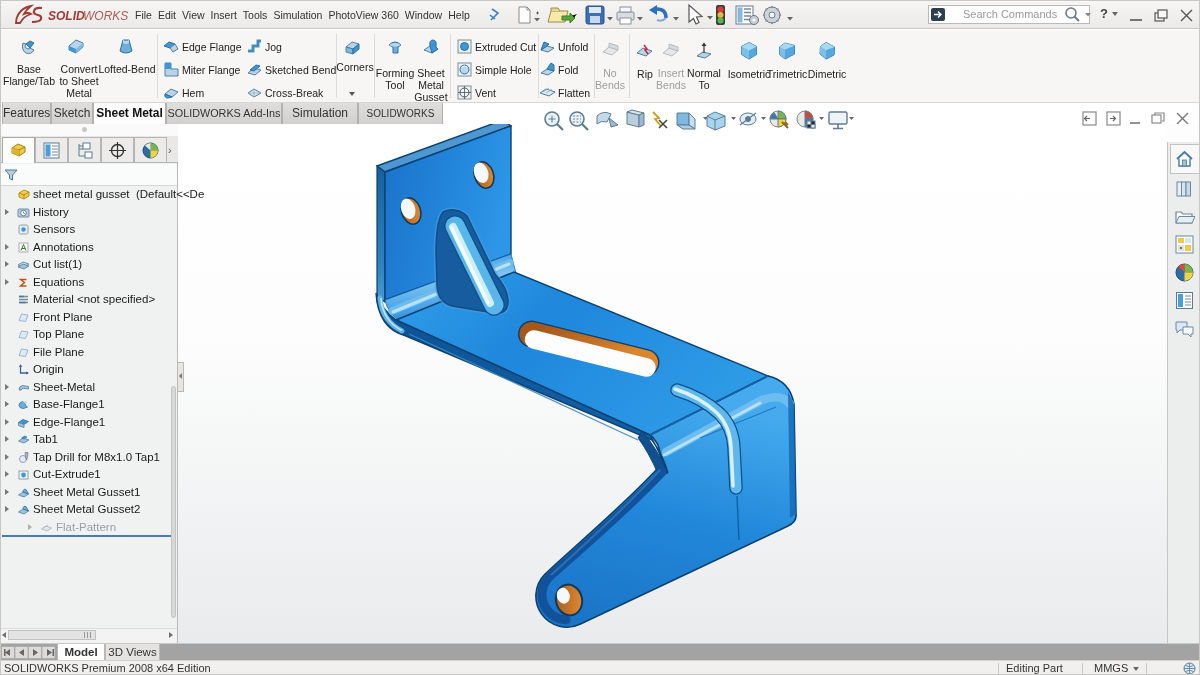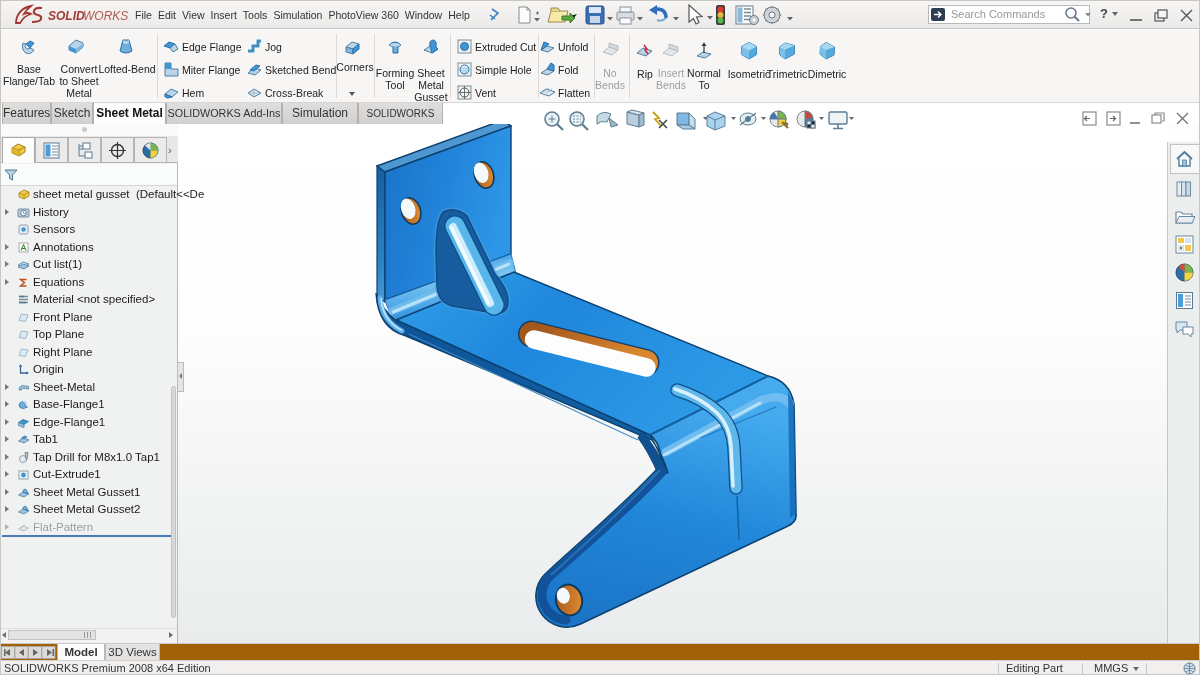--- a/index.html
+++ b/index.html
@@ -21,21 +21,21 @@
 
 #tabstrip { left:0; top:102px; width:1200px; height:22px; background:#fff; border-top:1px solid #d8d6d4; }
 .ctab { position:absolute; top:0; height:22px; line-height:21px; text-align:center; font-size:12px; color:#333; background:linear-gradient(#dfdedd,#d2d0ce); border:1px solid #b3b1af; border-top:none; }
 .ctab.active { background:#fdfdfd; border-bottom:1px solid #fdfdfd; font-weight:bold; color:#111; }
 
 #leftpanel { left:0; top:124px; width:178px; height:519px; background:#f0f1f1; border-right:1px solid #b9b9b9; }
 #viewport { left:178px; top:124px; width:1022px; height:519px; background:linear-gradient(#ffffff 0%,#fdfdfd 40%,#e9ebec 100%); }
 #taskpane { left:1167px; top:124px; width:33px; height:519px; background:#eceded; border-left:1px solid #c6c6c6; }
 #partsvg { left:178px; top:124px; }
 
-#bottomstrip { left:0; top:643px; width:1200px; height:17px; background:#a16207; border-top:1px solid #c9c9c9; }
+#bottomstrip { left:0; top:643px; width:1200px; height:17px; background:#a3a3a3; border-top:1px solid #c9c9c9; }
 .btab { position:absolute; top:0; height:17px; line-height:16px; font-size:11.5px; color:#333; text-align:center; background:#e4e3e2; border:1px solid #b9b9b9; border-top:none; }
 .btab.active { background:#fdfdfd; font-weight:bold; }
 #statusbar { left:0; top:660px; width:1200px; height:15px; background:#f1f0ef; border-top:1px solid #d4d2d0; font-size:11px; color:#333; }
 
 .trow { position:absolute; left:0; width:176px; height:17px; font-size:11.5px; color:#1a1a1a; white-space:nowrap; }
 .trow .arr { position:absolute; left:5px; top:5px; width:0; height:0; border-left:4px solid #777; border-top:3.5px solid transparent; border-bottom:3.5px solid transparent; }
 .trow .txt { position:absolute; left:33px; top:2px; }
 .trow .ticon { position:absolute; left:17px; top:2px; width:13px; height:13px; }
 </style>
 </head>
@@ -55,21 +55,21 @@
     <span>File</span>
       <span>Edit</span>
       <span>View</span>
       <span>Insert</span>
       <span>Tools</span>
       <span>Simulation</span>
       <span>PhotoView 360</span>
       <span>Window</span>
       <span>Help</span>
   </div>
-  <div id="searchbox" class="abs"><span style="margin-left:22px;">Search Commands</span></div>
+  <div id="searchbox" class="abs"><span style="margin-left:34px;">Search Commands</span></div>
 
   <svg class="abs" style="left:488px;top:8px;" width="12" height="14" viewBox="0 0 12 14">
       <path d="M4,1 L10,5 L7,8 L3,12 M2,7 L7,11" stroke="#3a7fc1" stroke-width="1.6" fill="none"></path>
     </svg>
   <svg class="abs" style="left:517px;top:5px;" width="24" height="20" viewBox="0 0 24 20">
       <path d="M2,2 L10,2 L13,5 L13,18 L2,18 Z" fill="#fdfdfd" stroke="#8a8a8a"></path>
       <path d="M10,2 L10,5 L13,5" fill="none" stroke="#8a8a8a"></path>
       <path d="M19,8 l3,0 m-1.5,-1.5 l0,3" stroke="#666" stroke-width="1"></path>
       <path d="M17,13 l6,0 -3,3.5 Z" fill="#666"></path>
     </svg>
@@ -483,21 +483,21 @@
       <div class="trow" style="top:202.0px;">
           <svg class="ticon" viewBox="0 0 13 13">
             <path d="M2,9.5 L4.5,3 L11,4 L8.5,10.5 Z" fill="#d8e9f5" fill-opacity="0.85" stroke="#8aaabf" stroke-width="0.8"></path>
           </svg>
           <span class="txt" style="color:#1a1a1a;">Top Plane</span>
         </div>
       <div class="trow" style="top:219.5px;">
           <svg class="ticon" viewBox="0 0 13 13">
             <path d="M2,9.5 L4.5,3 L11,4 L8.5,10.5 Z" fill="#d8e9f5" fill-opacity="0.85" stroke="#8aaabf" stroke-width="0.8"></path>
           </svg>
-          <span class="txt" style="color:#1a1a1a;">Right Plane</span>
+          <span class="txt" style="color:#1a1a1a;">File Plane</span>
         </div>
       <div class="trow" style="top:237.0px;">
           <svg class="ticon" viewBox="0 0 13 13">
             <path d="M3.5,2 L3.5,10 L11,10" stroke="#3a659a" stroke-width="1.3" fill="none"></path>
             <path d="M2,4 L3.5,1 L5,4 Z" fill="#3a659a"></path>
             <path d="M9,8.5 L12,10 L9,11.5 Z" fill="#3a659a"></path>
           </svg>
           <span class="txt" style="color:#1a1a1a;">Origin</span>
         </div>
       <div class="trow" style="top:254.5px;">
@@ -556,21 +556,21 @@
           <span class="txt" style="color:#1a1a1a;">Sheet Metal Gusset1</span>
         </div>
       <div class="trow" style="top:377.0px;">
           <div class="arr"></div>
           <svg class="ticon" viewBox="0 0 13 13">
             <path d="M1.5,9 L6,6 L11.5,8 L7,11 Z" fill="#9fc3de" stroke="#50809f" stroke-width="0.8"></path>
             <path d="M6,6 Q6,2.5 9,3.5 L11.5,8 Z" fill="#6fb0da" stroke="#2a6ea6" stroke-width="0.8"></path>
           </svg>
           <span class="txt" style="color:#1a1a1a;">Sheet Metal Gusset2</span>
         </div>
-      <div class="trow" style="top:394.5px;">
+      <div class="trow" style="top:394.5px;margin-left:23px;">
           <div class="arr" style="border-left-color:#b0b0b0;"></div>
           <svg class="ticon" viewBox="0 0 13 13">
             <path d="M1.5,8 L6,5 L11.5,7 L7,10 Z" fill="#e2e6e9" stroke="#aab3ba" stroke-width="0.8"></path>
             <path d="M3.5,6.8 L8,3.8" stroke="#aab3ba" stroke-width="0.7"></path>
           </svg>
           <span class="txt" style="color:#9aa0a5;">Flat-Pattern</span>
         </div>
     </div>
   </div>
   <div id="taskpane" class="abs">

